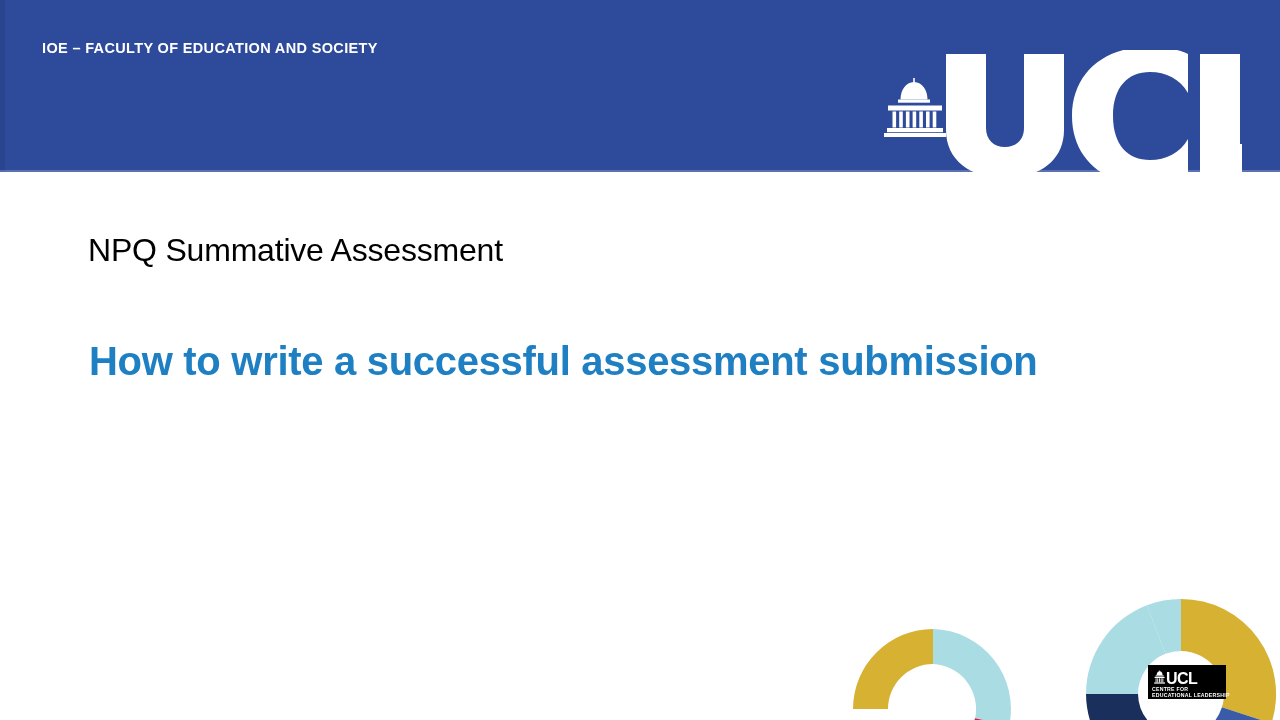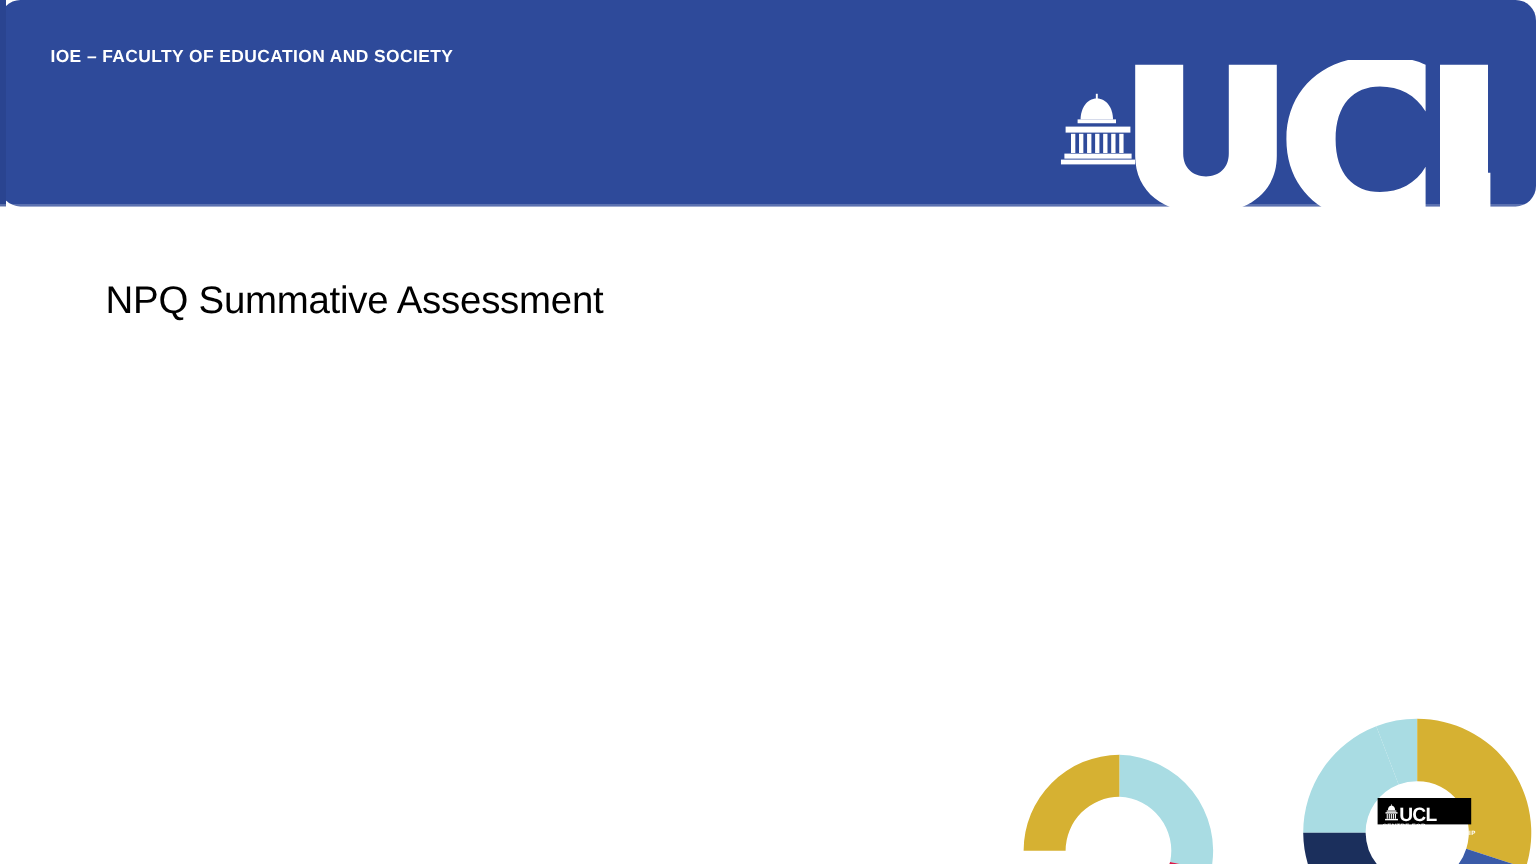--- a/index.html
+++ b/index.html
@@ -25,21 +25,20 @@
   }
 
   
   #header-band {
     position: absolute;
     left: 0; top: 0;
     width: 1280px;
     height: 172px;
     background: #2e4a9a;
     overflow: visible;
-    border-radius: 17px;
   }
   #header-band::after {
     content: "";
     position: absolute;
     left: 0; bottom: 0;
     width: 1280px;
     height: 2px;
     background: rgba(255,255,255,0.22);
   }
   #header-left-edge {
@@ -130,21 +129,21 @@
     left: 256px;
     top: 30px;
     width: 210px;
     height: 210px;
   }
   #cel-badge {
     position: absolute;
     left: 1148px;
     top: 665px;
     width: 78px;
-    height: 22px;
+    height: 34px;
     background: #000000;
   }
   #cel-badge-mark {
     position: absolute;
     left: 4px;
     top: 3px;
     width: 64px;
     height: 17px;
   }
   #cel-badge-line1,
@@ -205,20 +204,21 @@
                  C150 133 120 105 120 64 C120 23 150 -5 196 -5 C212 -5 226 -3 236 2 Z" transform="translate(10,2)" fill="#ffffff"></path>
 
         <path d="M258 4 L298 4 L298 94 L360 94 L360 126 L258 126 Z" fill="#ffffff"></path>
       </svg>
 
     </div>
   </div>
 
   <div id="title-main">NPQ Summative Assessment</div>
 
+  <div id="title-sub">How to write a successful assessment submission</div>
 
   <div id="donut-decor">
 
     <svg id="donut-left" viewBox="0 0 182 182">
 
       <path d="M 91 11 A 80 80 0 0 0 11 91 L 46 91 A 45 45 0 0 1 91 46 Z" fill="#d6b132"></path>
 
       <path d="M 91 11 A 80 80 0 0 1 167.2 107.6 L 133.1 100.3 A 45 45 0 0 0 91 46 Z" fill="#a9dce3"></path>
 
       <path d="M 167.2 107.6 A 80 80 0 0 1 160.6 124.1 L 130.2 106.9 A 45 45 0 0 0 133.1 100.3 Z" fill="#d81b4a"></path>

